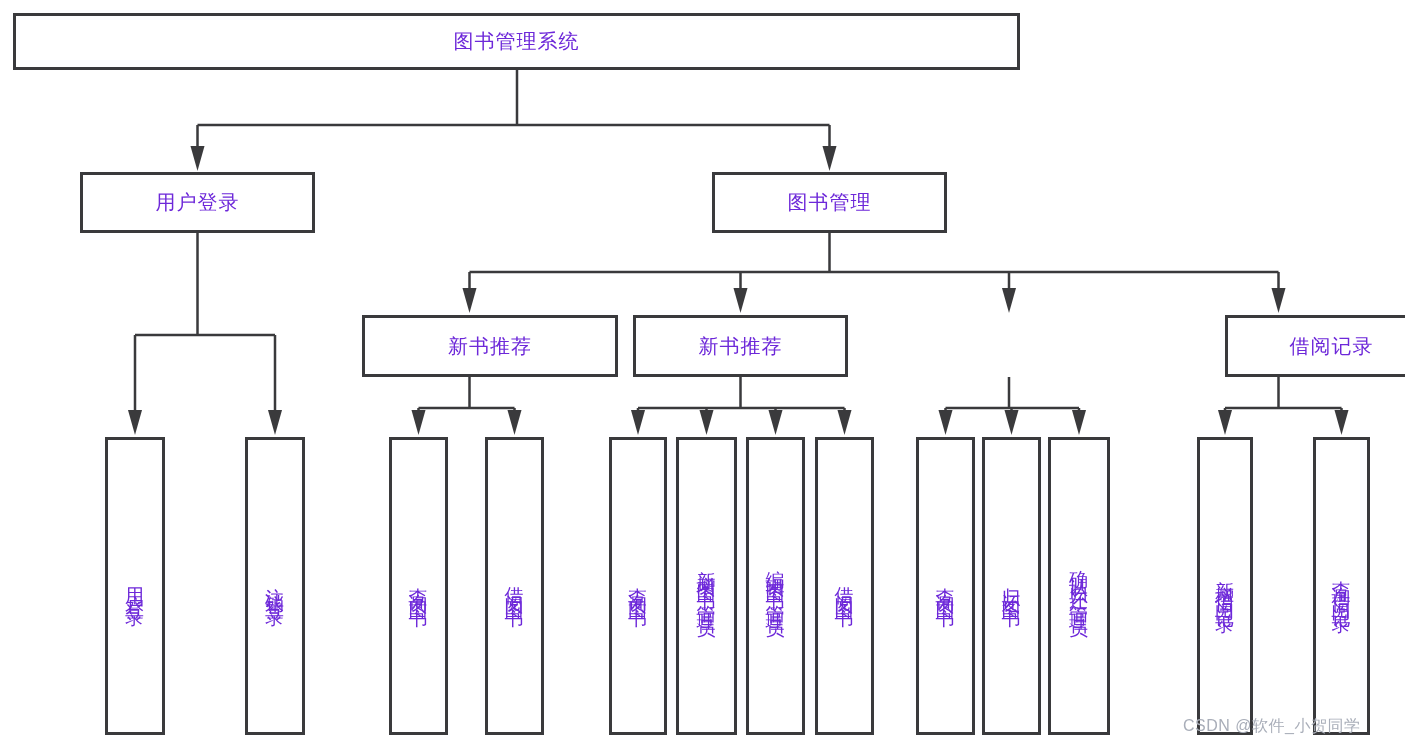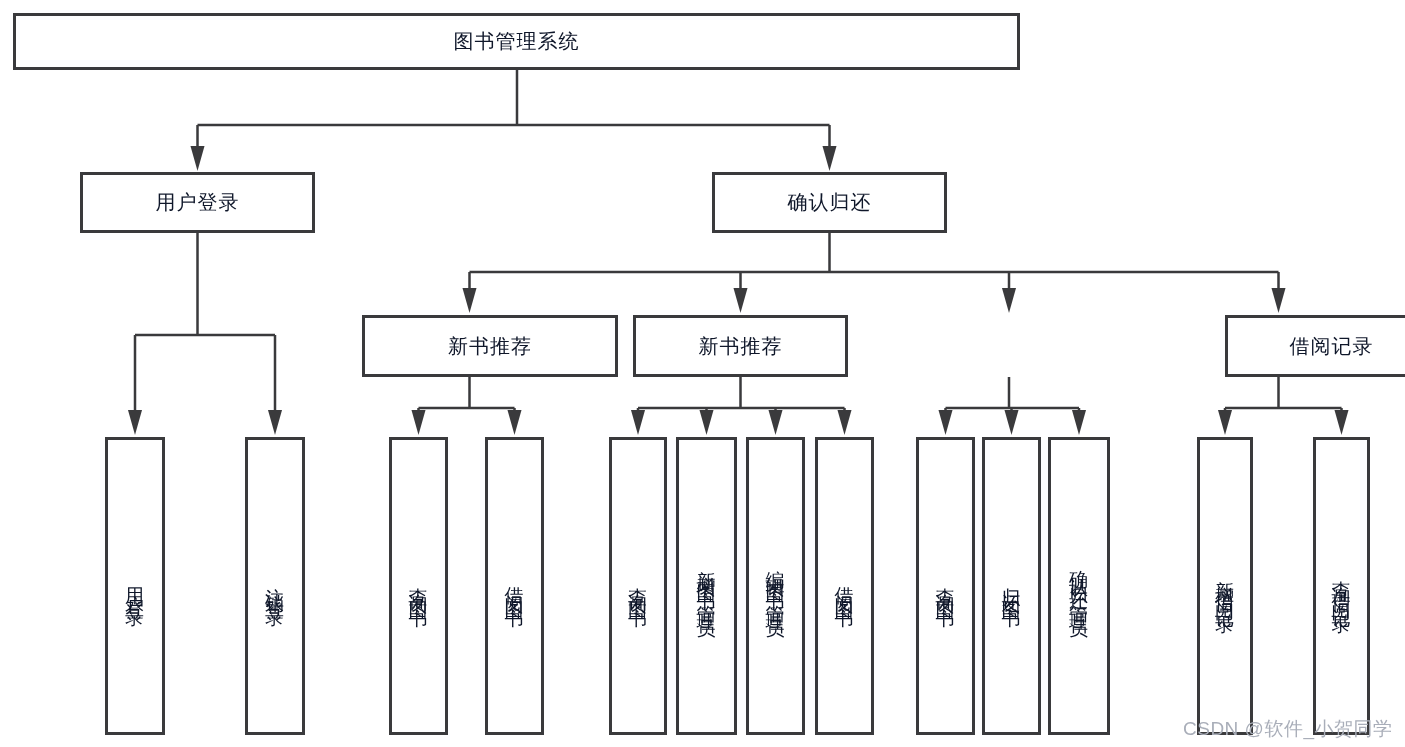--- a/index.html
+++ b/index.html
@@ -24,39 +24,39 @@
     pointer-events: none;
   }
   .box, .vbox {
     position: absolute;
     box-sizing: border-box;
     background: #ffffff;
     border: 3px solid #3a3a3c;
     display: flex;
     align-items: center;
     justify-content: center;
-    color: #0f172a;
+    color: #6d28d9;
   }
   .box .lbl {
     font-size: 20px;
     letter-spacing: 1px;
     white-space: nowrap;
   }
   .vbox .lbl {
     writing-mode: vertical-rl;
     text-orientation: mixed;
     font-size: 19px;
     letter-spacing: 7px;
     line-height: 1;
   }
   #watermark {
     position: absolute;
     left: 1183px;
     top: 716px;
-    font-size: 19px;
+    font-size: 16px;
     color: #a9aeb9;
     white-space: nowrap;
     letter-spacing: 0.5px;
   }
 </style>
 </head>
 <body>
 
 <div id="stage">
 
@@ -97,21 +97,21 @@
   </svg>
 
   <div class="box" style="left:13px; top:13px; width:1007px; height:57px;">
     <span class="lbl">图书管理系统</span>
   </div>
 
   <div class="box" style="left:80px; top:172px; width:235px; height:61px;">
     <span class="lbl">用户登录</span>
   </div>
   <div class="box" style="left:712px; top:172px; width:235px; height:61px;">
-    <span class="lbl">确认归还</span>
+    <span class="lbl">图书管理</span>
   </div>
 
   <div class="box" style="left:362px; top:315px; width:256px; height:62px;">
     <span class="lbl">新书推荐</span>
   </div>
   <div class="box" style="left:633px; top:315px; width:215px; height:62px;">
     <span class="lbl">新书推荐</span>
   </div>
   <div class="box" style="left:1225px; top:315px; width:213px; height:62px;">
     <span class="lbl">借阅记录</span>

